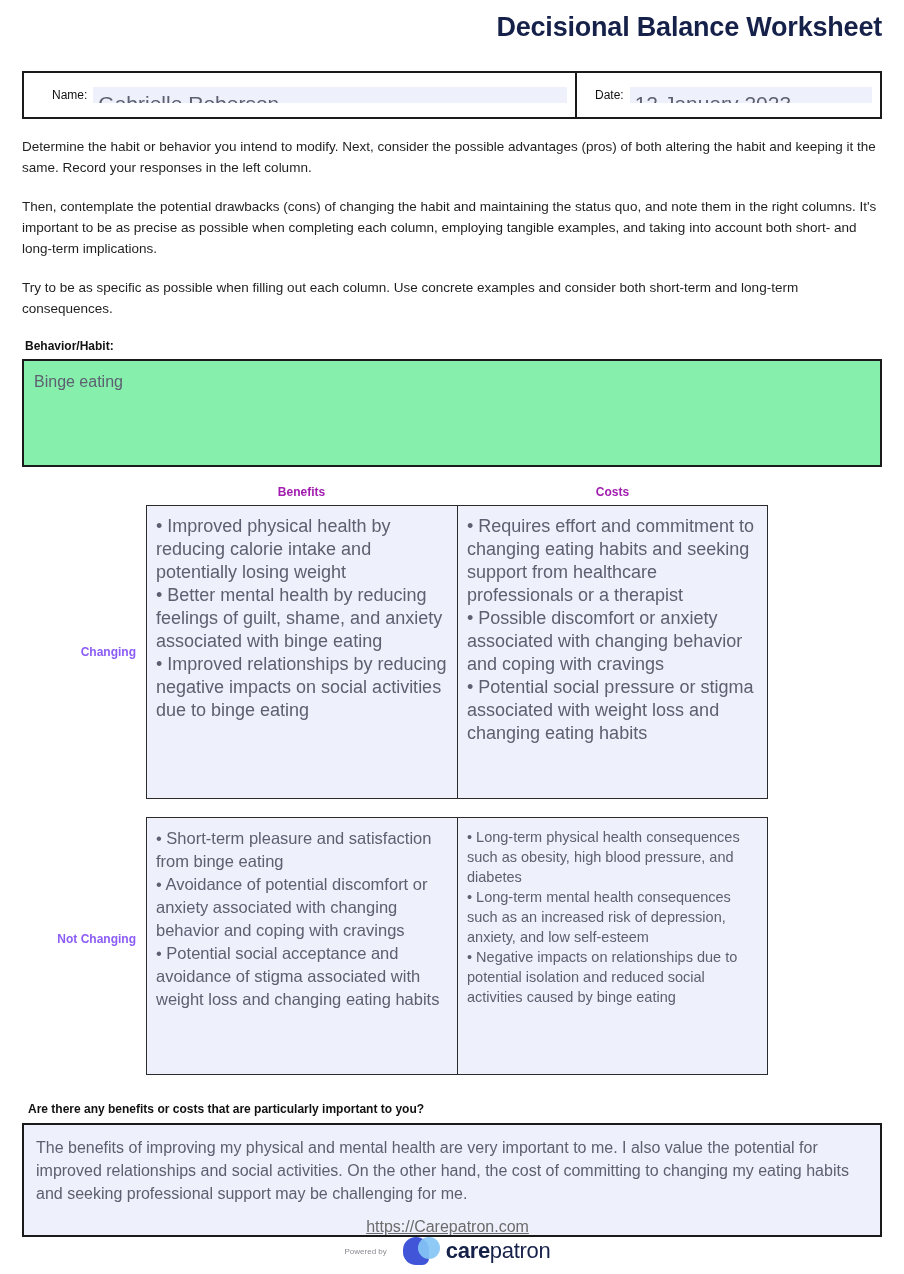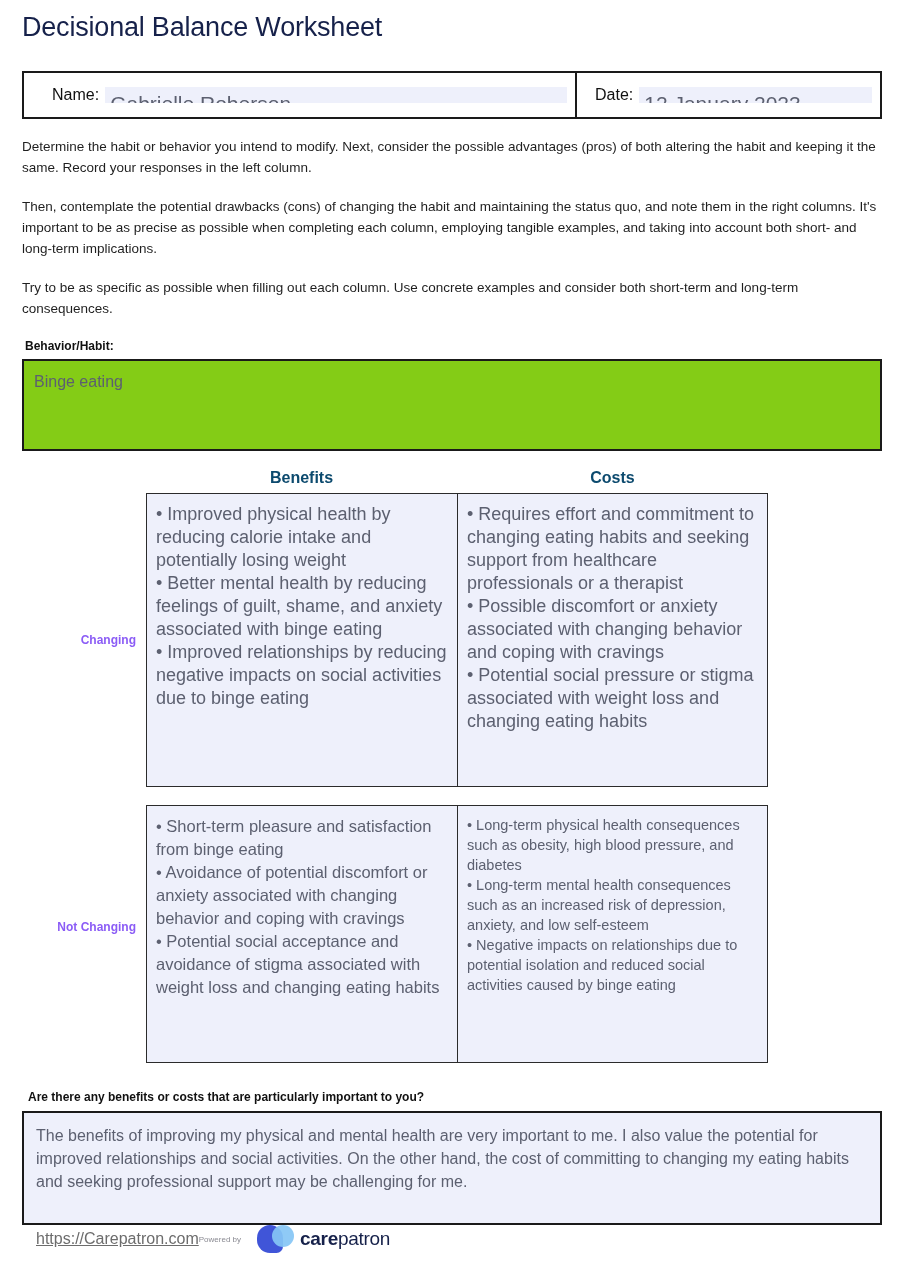--- a/index.html
+++ b/index.html
@@ -19,23 +19,23 @@
 
   .page {
     position: relative;
     width: 904px;
     height: 1274px;
     padding: 0 22px;
   }
 
   
   .title {
-    text-align: left;
+    text-align: right;
     font-size: 27px;
-    font-weight: normal;
+    font-weight: bold;
     color: #16214a;
     letter-spacing: -0.2px;
     padding-top: 12px;
     padding-bottom: 0;
   }
 
   
   .idbox {
     margin-top: 28px;
     border: 2px solid #1a1a1a;
@@ -46,21 +46,21 @@
   .idcell {
     display: flex;
     align-items: center;
     height: 100%;
     min-width: 0;
   }
   .idcell.name { flex: 0 0 553px; border-right: 2px solid #1a1a1a; }
   .idcell.date { flex: 1 1 auto; }
 
   .idlabel {
-    font-size: 16px;
+    font-size: 12px;
     color: #111111;
     padding: 0 6px 0 28px;
     white-space: nowrap;
     flex: 0 0 auto;
     text-align: right;
   }
   .idcell.date .idlabel { padding-left: 18px; }
 
   .idvalue {
     flex: 1 1 auto;
@@ -89,44 +89,44 @@
   .section-label {
     font-size: 12px;
     font-weight: bold;
     color: #111111;
     margin-top: 20px;
     margin-bottom: 6px;
     padding-left: 3px;
   }
   .habit-box {
     border: 2px solid #1a1a1a;
-    background: #84cc16;
-    height: 92px;
+    background: #86efac;
+    height: 108px;
     padding: 10px 10px 0 10px;
     font-size: 16px;
     color: #5c6070;
     line-height: 22px;
   }
 
   
   .matrix {
     margin-top: 18px;
     position: relative;
   }
   .matrix-head {
     display: flex;
     padding-left: 124px;
     margin-bottom: 6px;
   }
   .matrix-head .col-head {
     flex: 0 0 311px;
     text-align: center;
-    font-size: 16px;
-    font-weight: bold;
-    color: #0c4a6e;
+    font-size: 12px;
+    font-weight: bold;
+    color: #a21caf;
   }
 
   .matrix-row {
     display: flex;
     align-items: stretch;
     margin-bottom: 4px;
   }
   .rowlabel {
     flex: 0 0 124px;
     display: flex;
@@ -170,27 +170,28 @@
     height: 114px;
     padding: 11px 14px 0 12px;
     font-size: 16px;
     line-height: 23px;
     color: #5c6070;
   }
 
   
   .footer {
     position: absolute;
-    left: 36px;
+    left: 13px;
     right: 22px;
     bottom: 14px;
     height: 42px;
     display: flex;
     align-items: center;
     justify-content: flex-start;
+    flex-direction: column;
   }
   .footer-link {
     font-size: 16px;
     color: #6c6c6c;
     text-decoration: underline;
   }
   .brand {
     display: flex;
     align-items: center;
     gap: 16px;
@@ -215,21 +216,21 @@
   }
   .logo-mark .blob-light {
     position: absolute;
     left: 15px; top: 1px;
     width: 22px; height: 22px;
     background: #86c5f5;
     border-radius: 50%;
     opacity: 0.92;
   }
   .logo-text {
-    font-size: 19px;
+    font-size: 22px;
     color: #16214a;
     letter-spacing: -0.3px;
     white-space: nowrap;
   }
   .logo-text .b { font-weight: bold; }
 </style>
 </head>
 <body>
 
 <div class="page">

